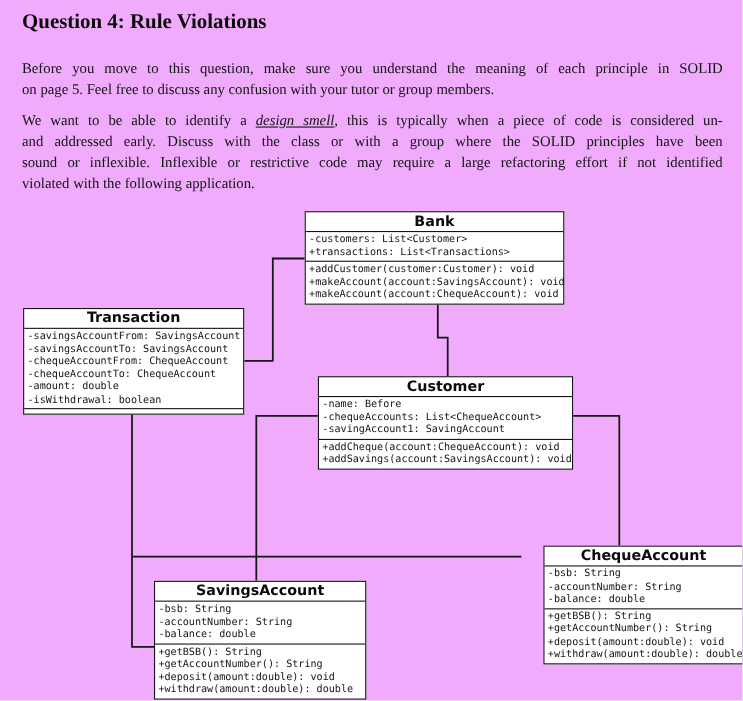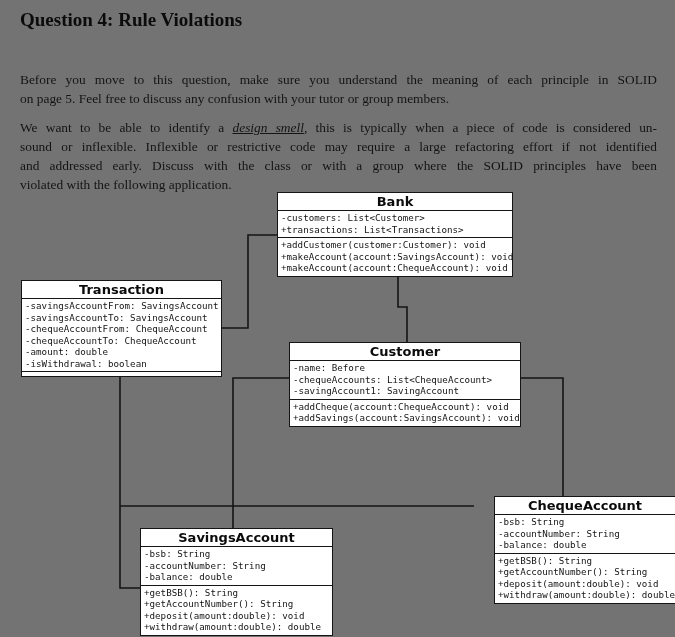--- a/index.html
+++ b/index.html
@@ -1,37 +1,37 @@
 <!DOCTYPE html>
 <html><head>
 <meta charset="utf-8">
 <style>
   html,body{margin:0;padding:0;background:#ffffff;}
   #page{
     position:relative;
     width:675px;height:637px;
-    background:#737373;
+    background:#f0abfc;
     overflow:hidden;
     color:#111;
   }
   
   #doc-text{
     position:absolute;left:20px;top:8px;width:637px;
     font-family:"Liberation Serif", serif;
   }
   h1.doc-heading{
     margin:0;
     font-size:19px;
     font-weight:bold;
     line-height:24px;
     color:#0b0b0b;
     font-family:"Liberation Serif", serif;
   }
   .para{margin:0;font-size:13.4px;line-height:19.3px;color:#141414;}
-  .para1{margin-top:38px;}
+  .para1{margin-top:20px;}
   .para2{margin-top:9px;}
   .jline{text-align:justify;text-align-last:justify;}
   .jline-last{text-align:left;}
   .it{font-style:italic;text-decoration:underline;}
   
   #diagram{position:absolute;left:0;top:0;width:675px;height:637px;}
   #connector-svg{position:absolute;left:0;top:0;}
   .uml-box{
     position:absolute;
     box-sizing:border-box;
@@ -68,22 +68,22 @@
   <div id="doc-text">
     <h1 class="doc-heading">Question 4: Rule Violations</h1>
 
     <div class="para para1">
       <div class="jline">Before you move to this question, make sure you understand the meaning of each principle in SOLID</div>
       <div class="jline-last">on page 5. Feel free to discuss any confusion with your tutor or group members.</div>
     </div>
 
     <div class="para para2">
       <div class="jline"><span>We want to be able to identify a </span><span class="it">design smell</span><span>, this is typically when a piece of code is considered un-</span></div>
+      <div class="jline">and addressed early. Discuss with the class or with a group where the SOLID principles have been</div>
       <div class="jline">sound or inflexible. Inflexible or restrictive code may require a large refactoring effort if not identified</div>
-      <div class="jline">and addressed early. Discuss with the class or with a group where the SOLID principles have been</div>
       <div class="jline-last">violated with the following application.</div>
     </div>
   </div>
 
   <div id="diagram">
 
     <svg id="connector-svg" width="675" height="637" viewBox="0 0 675 637">
       <g fill="none" stroke="#151515" stroke-width="1.6">
         <polyline points="277,235 248,235 248,328 222,328"></polyline>
         <polyline points="398,272 398,307 407,307 407,342"></polyline>

